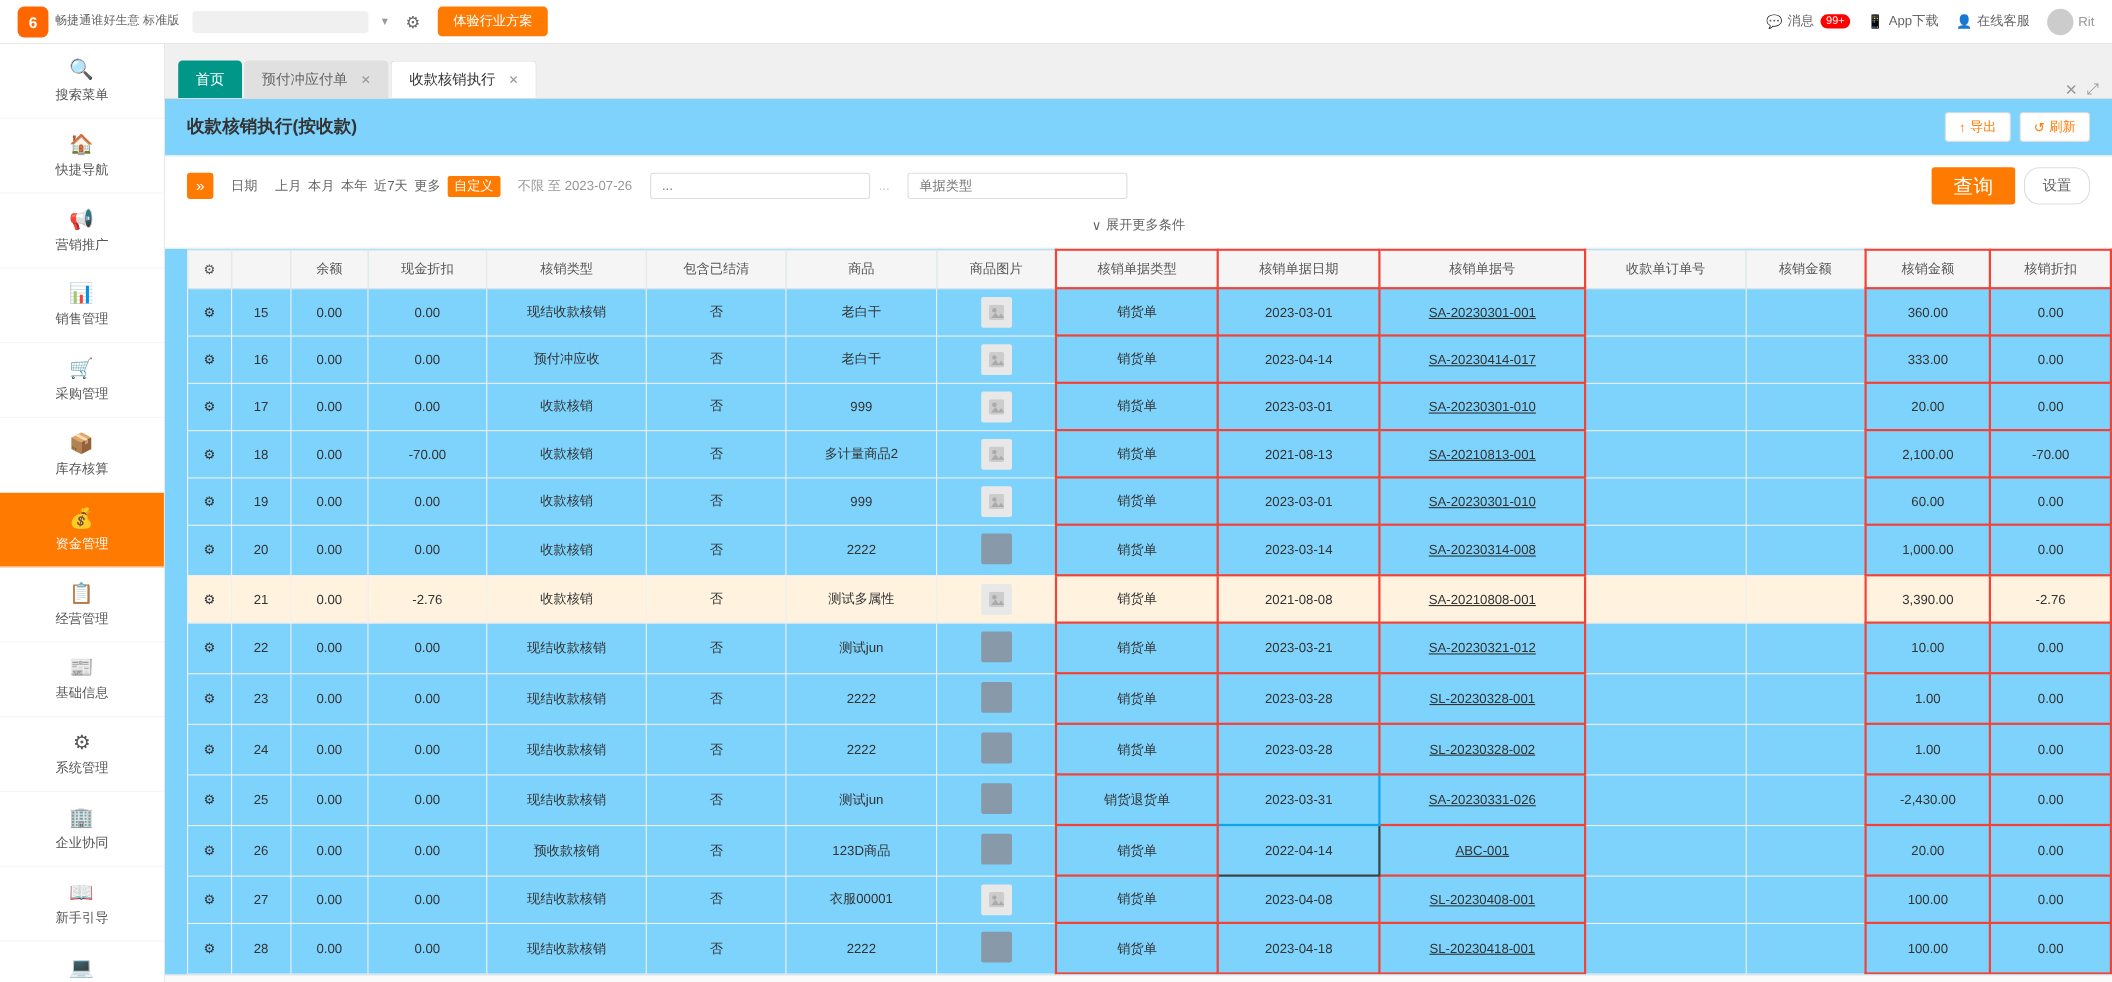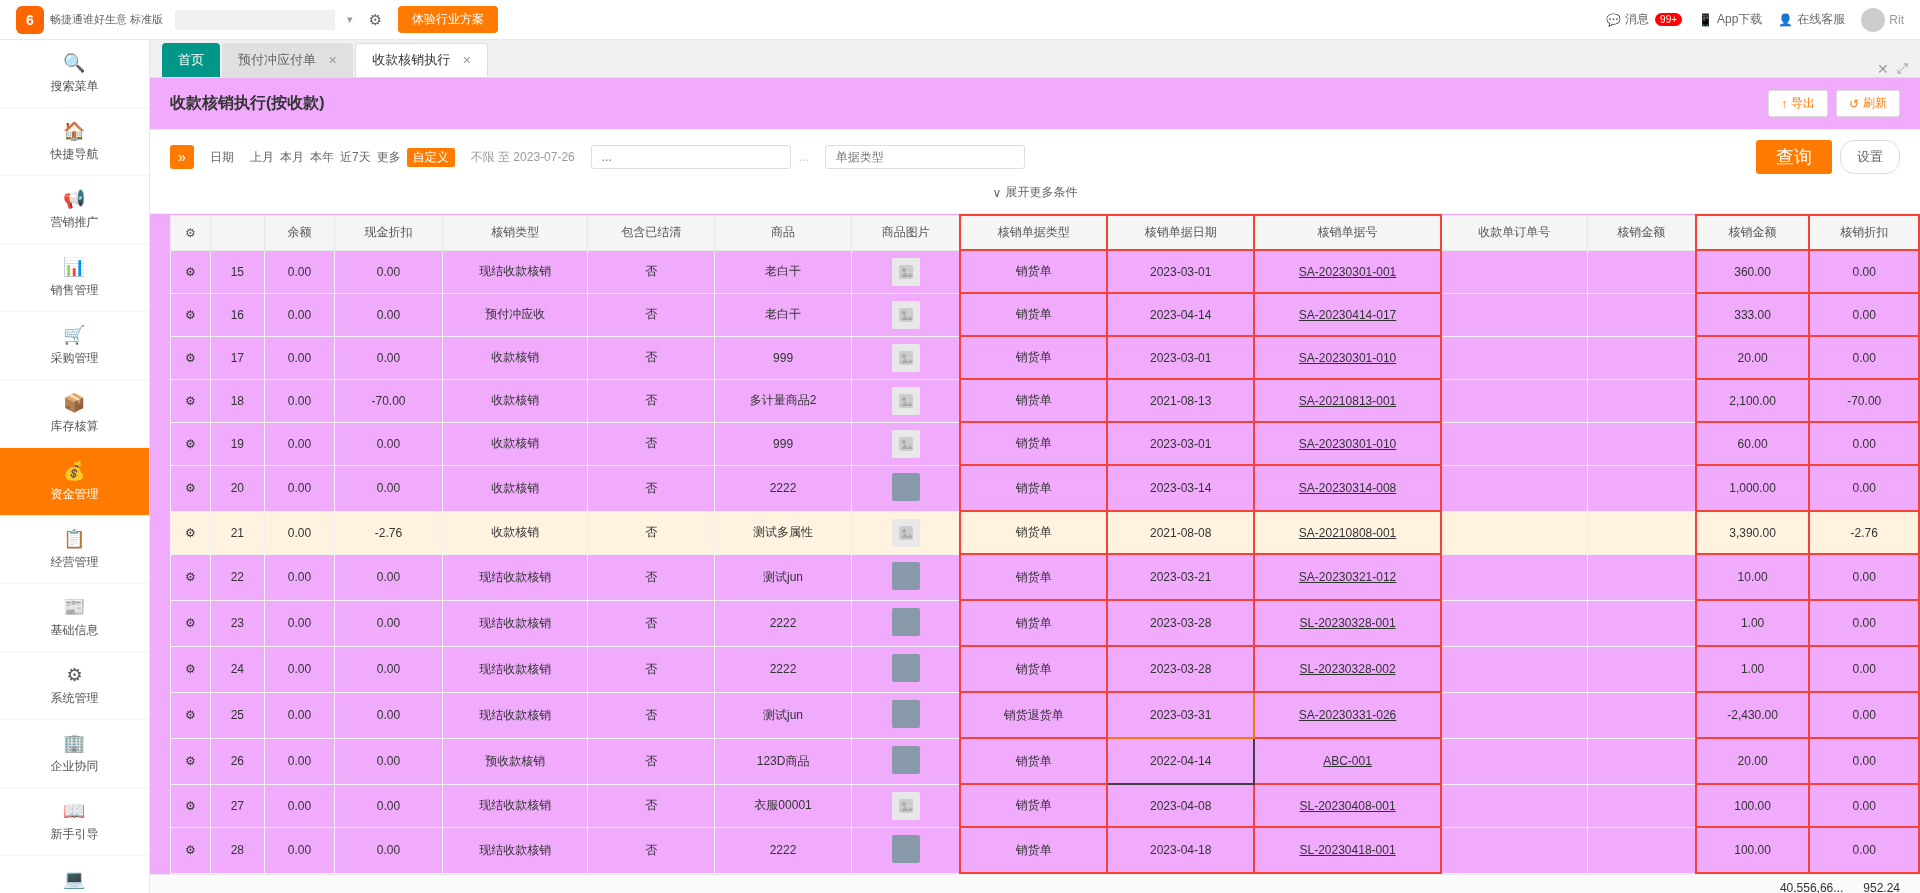--- a/index.html
+++ b/index.html
@@ -26,29 +26,29 @@
     
     .sidebar { width: 150px; background: #fff; border-right: 1px solid #e8e8e8; display: flex; flex-direction: column; overflow-y: auto; }
     .sidebar-item { display: flex; flex-direction: column; align-items: center; padding: 12px 8px; cursor: pointer; color: #555; font-size: 12px; gap: 4px; border-bottom: 1px solid #f5f5f5; }
     .sidebar-item.active { background: #ff7a00; color: white; border-radius: 0; }
     .sidebar-icon { font-size: 18px; }
 
     
     .main-content { flex: 1; display: flex; flex-direction: column; overflow: hidden; }
 
     
-    .tab-bar { height: 38px; background: #f0f0f0; display: flex; align-items: flex-end; padding: 0 12px; gap: 2px; border-bottom: 1px solid #ddd; }
+    .tab-bar { height: 50px; background: #f0f0f0; display: flex; align-items: flex-end; padding: 0 12px; gap: 2px; border-bottom: 1px solid #ddd; }
     .tab { height: 34px; padding: 0 16px; display: flex; align-items: center; gap: 8px; cursor: pointer; border-radius: 4px 4px 0 0; font-size: 13px; background: #e0e0e0; color: #666; }
     .tab.active { background: #fff; color: #333; border: 1px solid #ddd; border-bottom: 1px solid #fff; }
     .tab-home { background: #009688; color: white; }
     .tab-close { font-size: 11px; color: #999; cursor: pointer; margin-left: 4px; }
     .tab-controls { margin-left: auto; display: flex; align-items: center; gap: 8px; color: #999; font-size: 16px; }
 
     
-    .page-area { flex: 1; background: #f0abfc; overflow: auto; padding: 0; }
+    .page-area { flex: 1; background: #7dd3fc; overflow: auto; padding: 0; }
     .page-header { display: flex; align-items: center; padding: 12px 20px; border-bottom: 1px solid #f0f0f0; }
     .page-title { font-size: 16px; font-weight: 600; color: #333; flex: 1; }
     .page-actions { display: flex; gap: 8px; }
     .btn-export { background: #fff; border: 1px solid #ddd; border-radius: 3px; padding: 4px 12px; font-size: 12px; cursor: pointer; color: #ff7a00; display: flex; align-items: center; gap: 4px; }
     .btn-refresh { background: #fff; border: 1px solid #ddd; border-radius: 3px; padding: 4px 12px; font-size: 12px; cursor: pointer; color: #ff7a00; display: flex; align-items: center; gap: 4px; }
 
     
     .filter-bar { padding: 10px 20px; background: #fff; border-bottom: 1px solid #f0f0f0; display: flex; flex-direction: column; gap: 8px; }
     .filter-row { display: flex; align-items: center; gap: 16px; flex-wrap: wrap; }
     .filter-expand-btn { width: 24px; height: 24px; background: #ff7a00; color: white; border: none; border-radius: 3px; cursor: pointer; font-size: 14px; display: flex; align-items: center; justify-content: center; }
@@ -474,21 +474,21 @@
               <tr>
       <td>⚙</td>
       <td>25</td>
       <td>0.00</td>
       <td class="">0.00</td>
       <td>现结收款核销</td>
       <td>否</td>
       <td>测试jun</td>
       <td style="text-align:center;"><div class="img-placeholder-img" style="background:#8899aa;width:28px;height:28px;border-radius:2px;display:inline-block;"></div></td>
       <td style="border:2px solid #f44336;">销货退货单</td>
-      <td style="border:2px solid #f97316;">2023-03-31</td>
+      <td style="border:2px solid #0ea5e9;">2023-03-31</td>
       <td class="text-blue" style="border:2px solid #f44336;">SA-20230331-026</td>
       <td></td>
       <td></td>
       <td class="text-red" style="border:2px solid #f44336;">-2,430.00</td>
       <td class="" style="border:2px solid #f44336;">0.00</td>
     </tr>
               <tr>
       <td>⚙</td>
       <td>26</td>
       <td>0.00</td>

